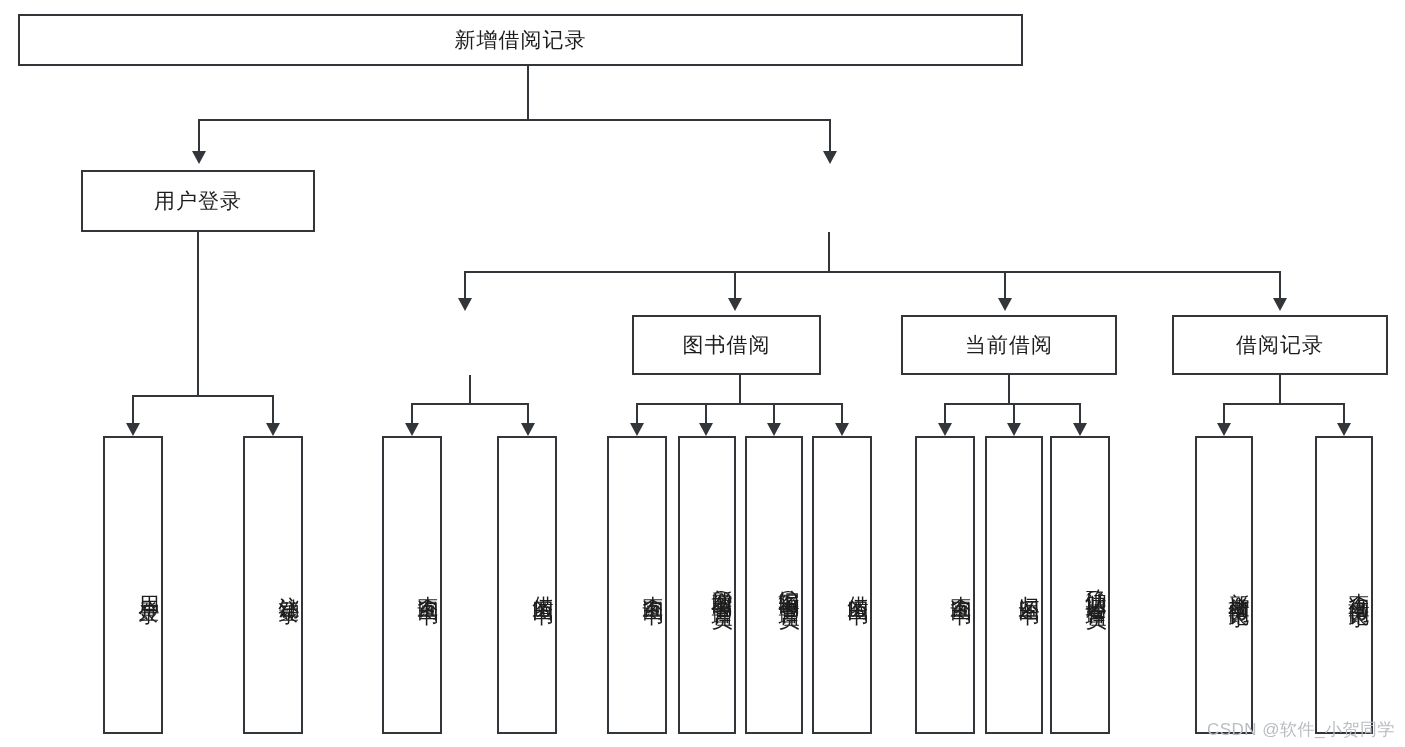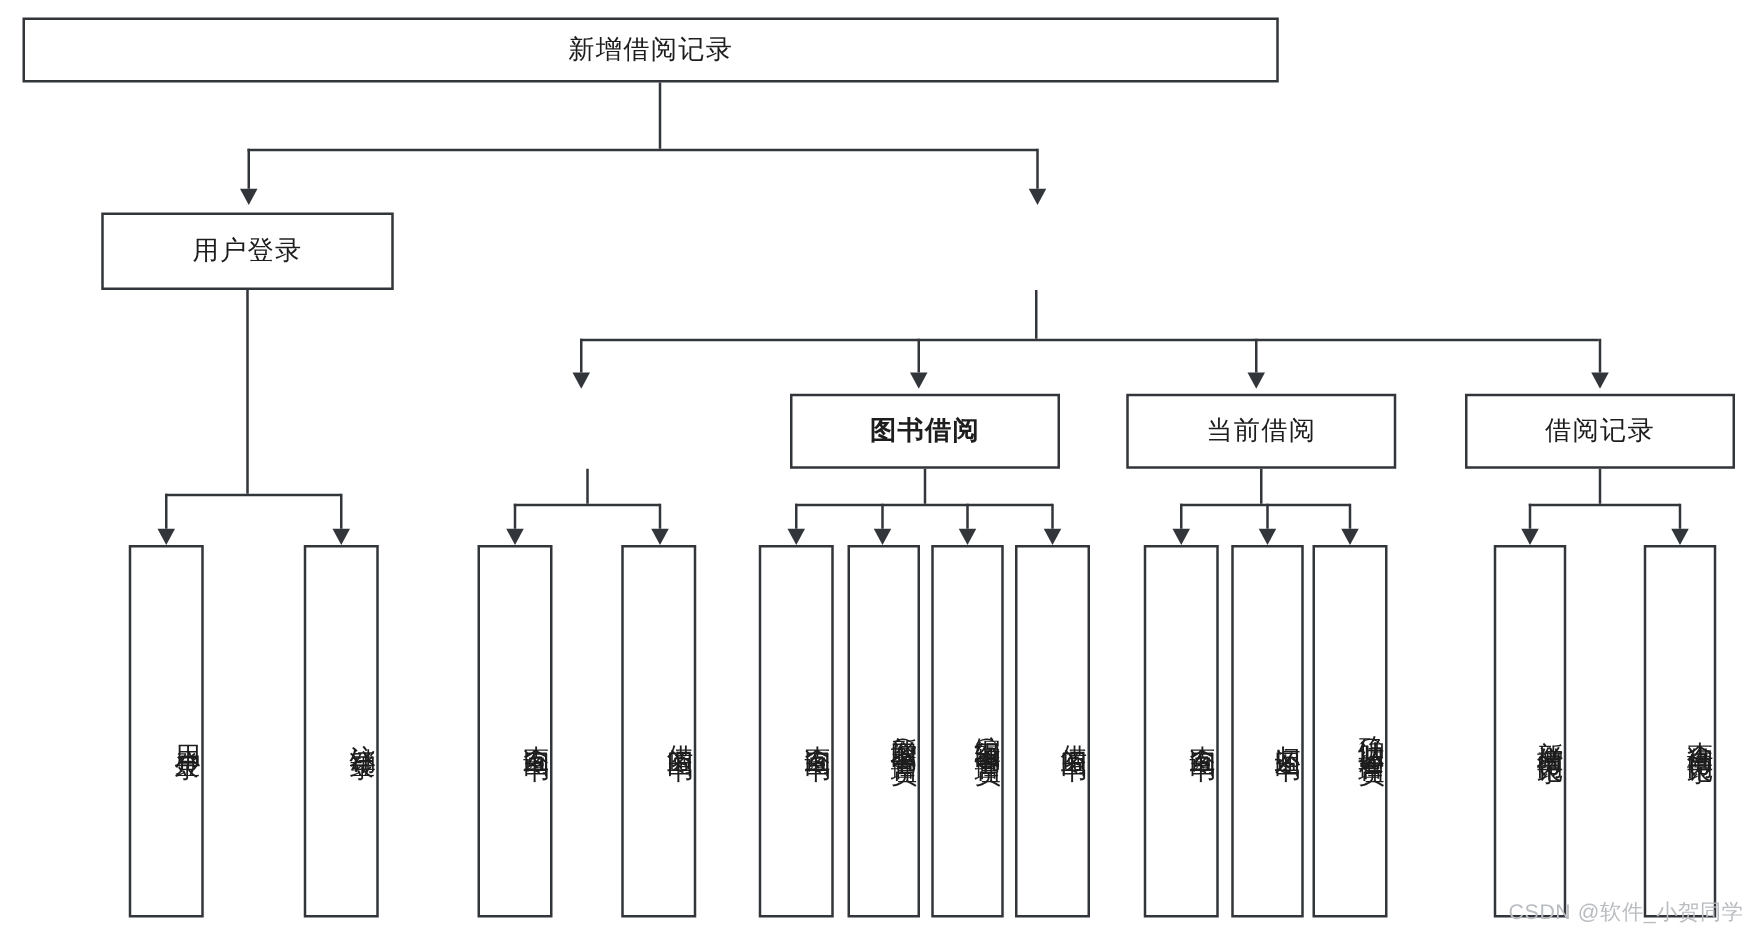--- a/index.html
+++ b/index.html
@@ -98,21 +98,21 @@
   <div class="ln h" style="left:464px;top:271px;width:815px;"></div>
   <div class="ln v" style="left:464px;top:271px;height:27px;"></div>
   <div class="arrow" style="left:458px;top:298px;"></div>
   <div class="ln v" style="left:734px;top:271px;height:27px;"></div>
   <div class="arrow" style="left:728px;top:298px;"></div>
   <div class="ln v" style="left:1004px;top:271px;height:27px;"></div>
   <div class="arrow" style="left:998px;top:298px;"></div>
   <div class="ln v" style="left:1279px;top:271px;height:27px;"></div>
   <div class="arrow" style="left:1273px;top:298px;"></div>
 
-  <div class="node h" style="left:632px;top:315px;width:216px;height:60px;font-weight:bold;">
+  <div class="node h" style="left:632px;top:315px;width:189px;height:60px;">
     <span class="lbl">图书借阅</span>
   </div>
   <div class="node h" style="left:901px;top:315px;width:216px;height:60px;">
     <span class="lbl">当前借阅</span>
   </div>
   <div class="node h" style="left:1172px;top:315px;width:216px;height:60px;">
     <span class="lbl">借阅记录</span>
   </div>
 
   <div class="ln v" style="left:469px;top:375px;height:28px;"></div>

